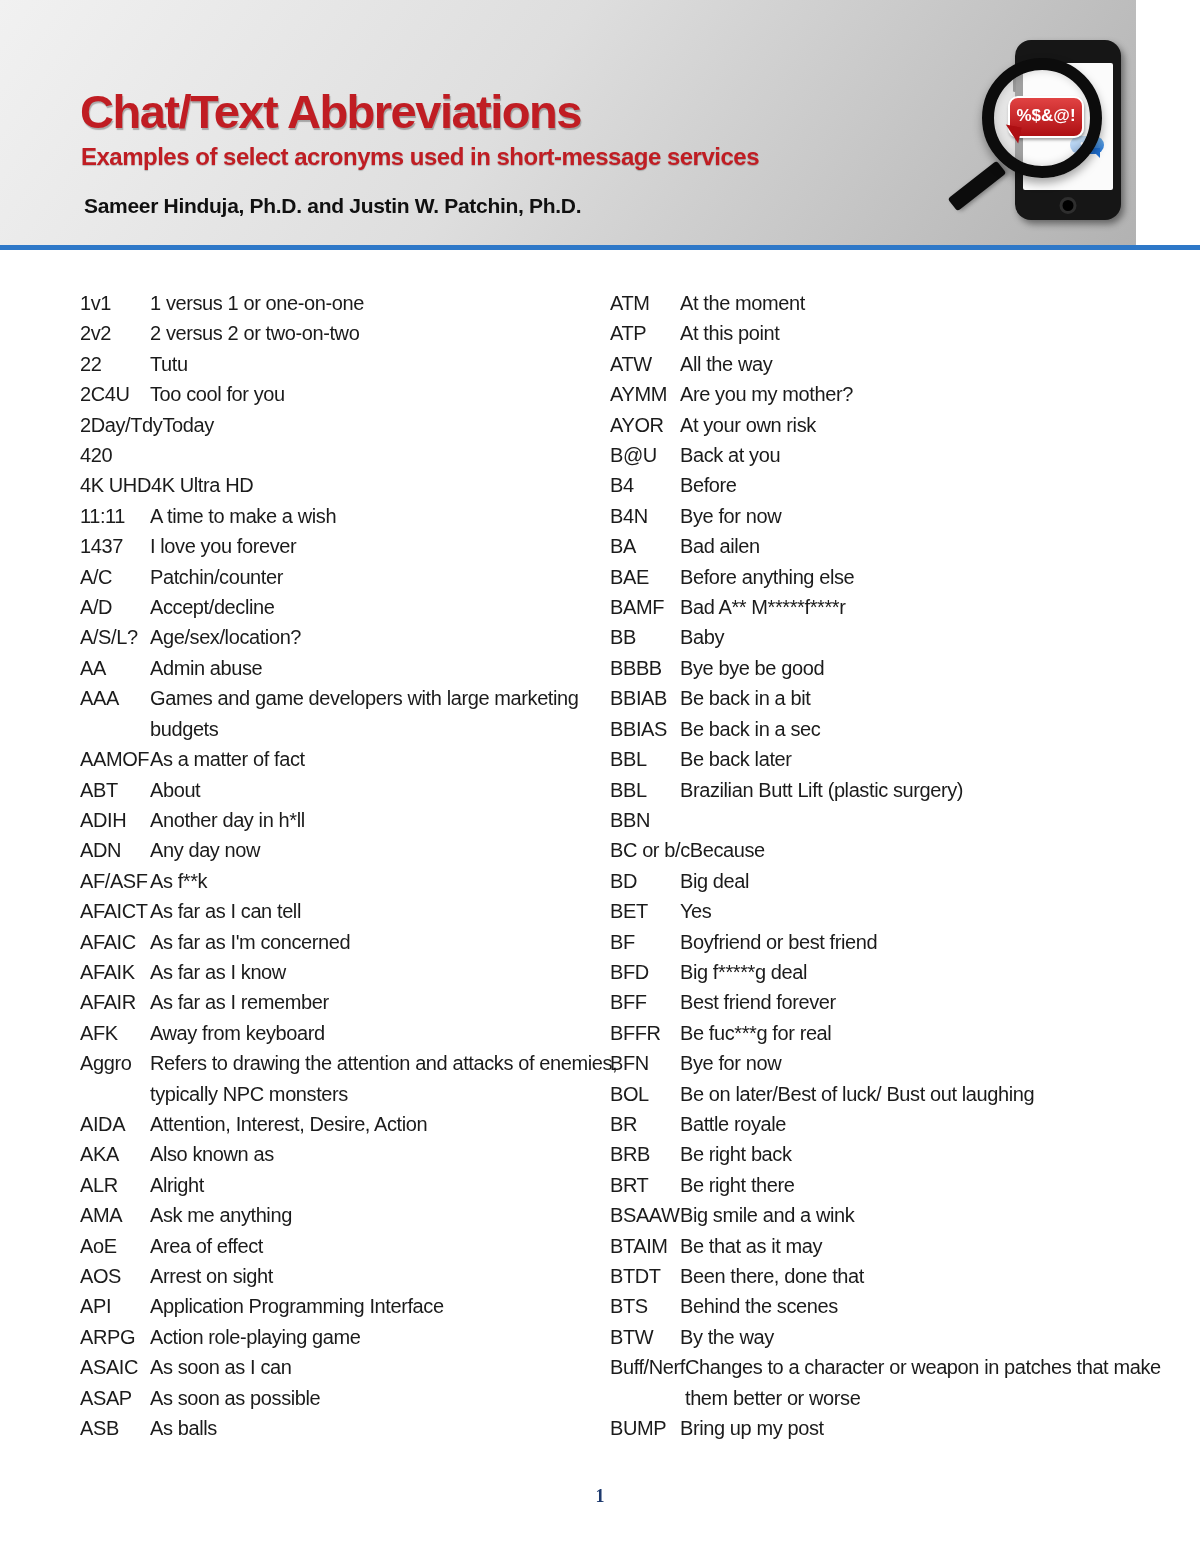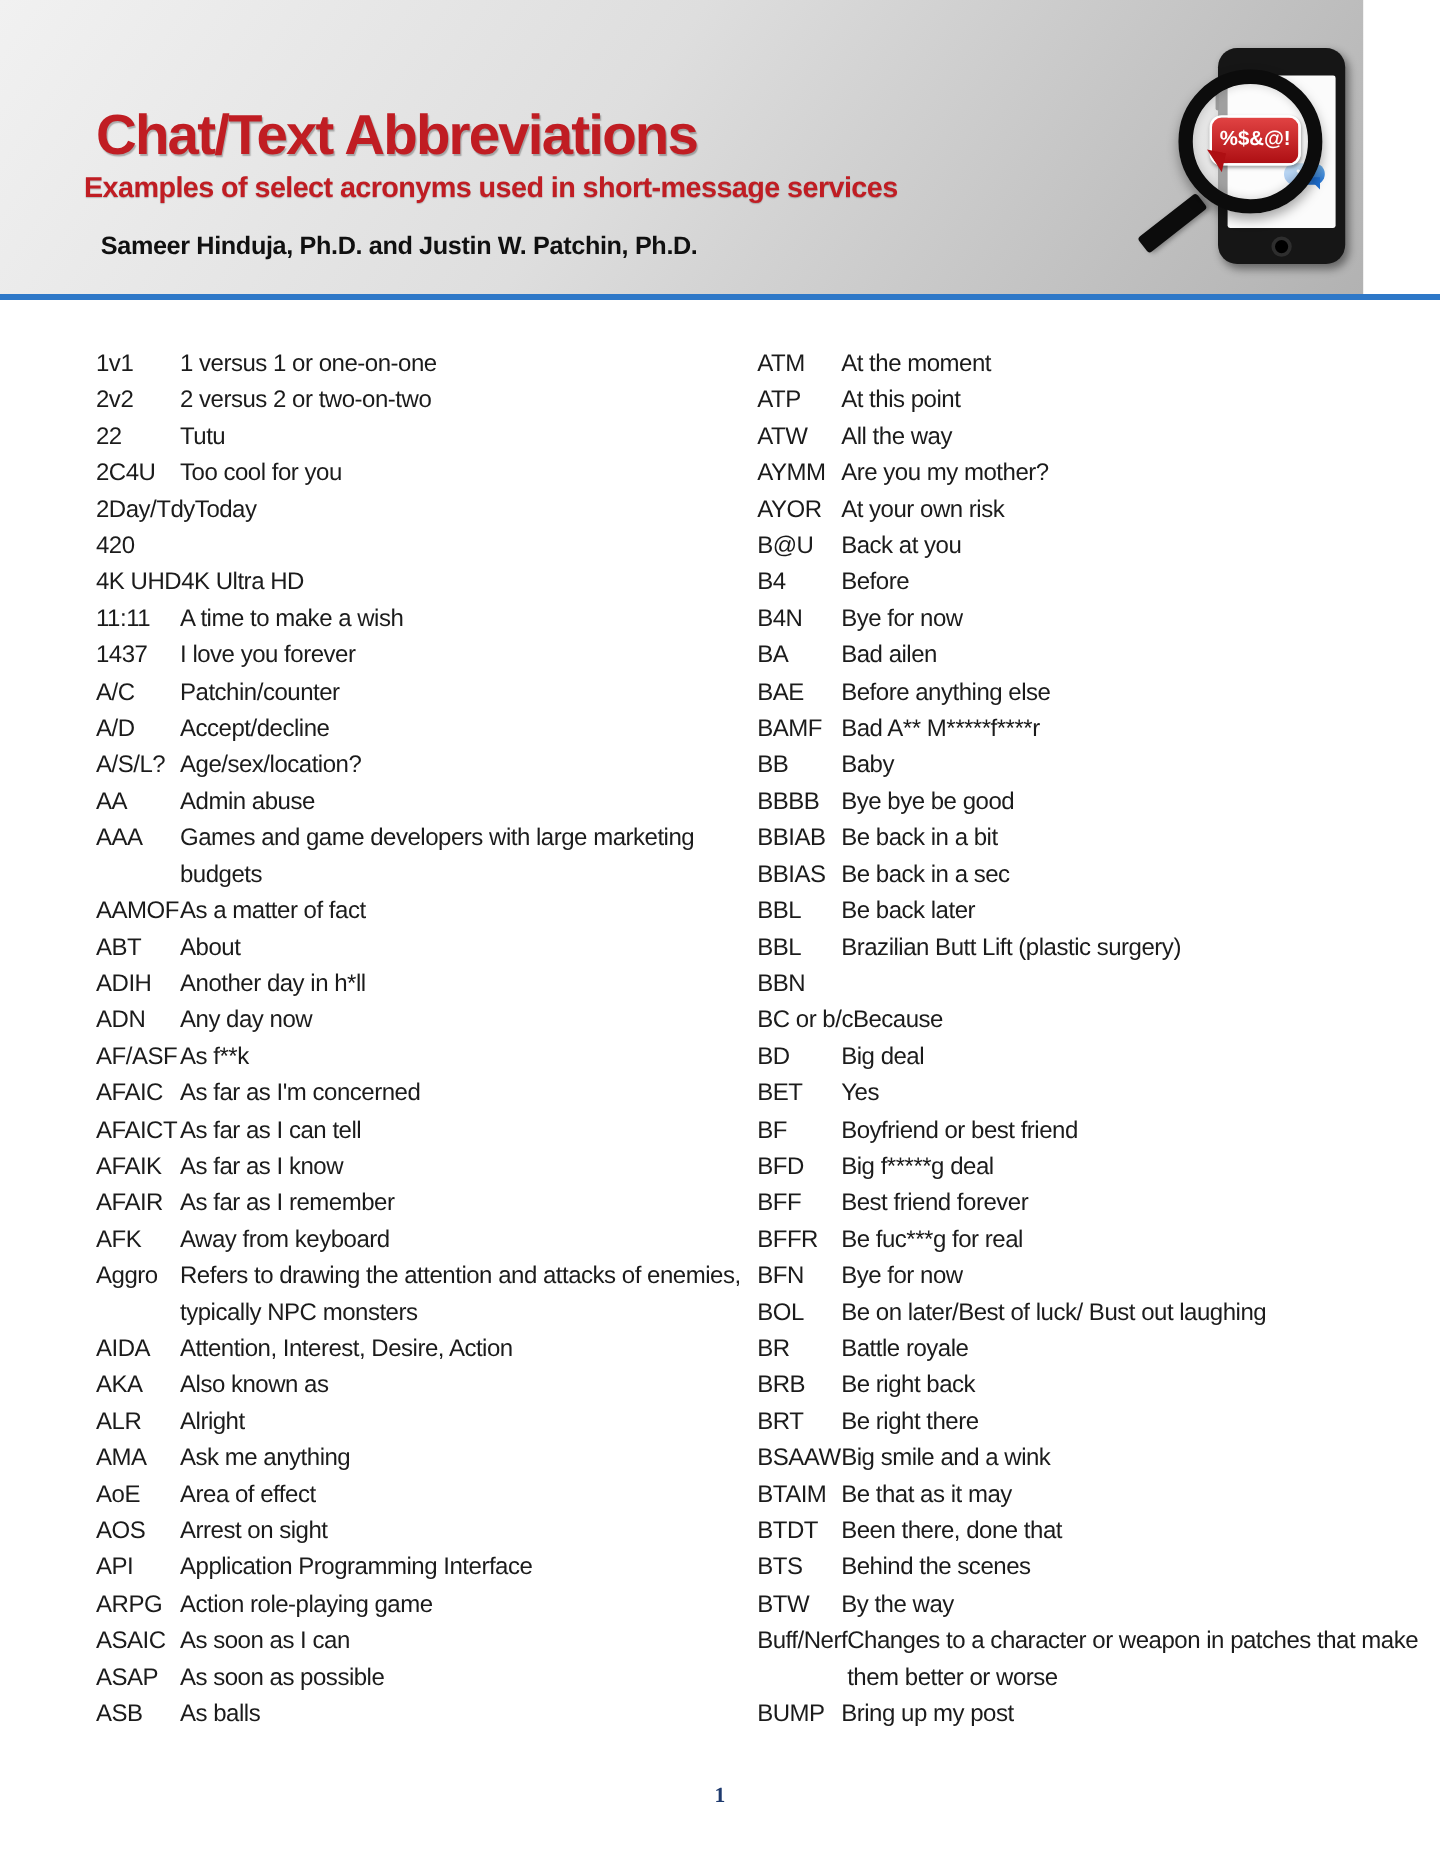--- a/index.html
+++ b/index.html
@@ -12,21 +12,21 @@
     position:absolute;left:0;top:0;width:1136px;height:245px;
     background:linear-gradient(125deg,#f1f1f1 0%,#dedede 45%,#b2b2b2 100%);
   }
   .hdr-divider{position:absolute;left:0;top:245px;width:1200px;height:5px;}
   .title{
     position:absolute;left:80px;top:84px;margin:0;
     font-size:47px;font-weight:bold;letter-spacing:-1.5px;
     text-shadow:1px 2px 1px rgba(0,0,0,0.28);
   }
   .subtitle{
-    position:absolute;left:70px;top:143px;margin:0;
+    position:absolute;left:81px;top:143px;margin:0;
     font-size:24px;font-weight:bold;letter-spacing:-0.5px;
     text-shadow:0 1px 1px rgba(0,0,0,0.22);
   }
   .authors{
     position:absolute;left:84px;top:194px;margin:0;
     font-size:21px;font-weight:bold;color:#101010;letter-spacing:-0.3px;
   }
   
   .graphic{position:absolute;left:930px;top:0;width:270px;height:245px;}
   .phone{
@@ -75,21 +75,21 @@
     transform:rotate(12deg);
   }
   .handle{
     position:absolute;left:16px;top:178px;width:62px;height:16px;
     background:#0c0c0c;border-radius:3px;transform:rotate(-38deg);
     box-shadow:2px 2px 4px rgba(0,0,0,0.35);z-index:2;
   }
   
   .col{position:absolute;top:288px;font-size:20px;letter-spacing:-0.4px;line-height:30.4px;color:#1b1b1b;}
   .col-left{left:80px;width:540px;}
-  .col-right{left:610px;width:560px;margin-left:21px;}
+  .col-right{left:610px;width:560px;}
   .row{display:flex;align-items:flex-start;}
   .abbr{flex:0 0 70px;white-space:nowrap;}
   .def{flex:1;}
   
   .pagenum{
     position:absolute;left:0;top:1486px;width:1200px;text-align:center;
     font-family:"Liberation Serif", serif;font-weight:bold;font-size:18px;
   }
 </style>
 </head>
@@ -188,26 +188,26 @@
       </div>
       <div class="row">
         <span class="abbr">ADN</span>
         <span class="def">Any day now</span>
       </div>
       <div class="row">
         <span class="abbr">AF/ASF</span>
         <span class="def">As f**k</span>
       </div>
       <div class="row">
+        <span class="abbr">AFAICT</span>
+        <span class="def">As far as I can tell</span>
+      </div>
+      <div class="row">
         <span class="abbr">AFAIC</span>
         <span class="def">As far as I'm concerned</span>
-      </div>
-      <div class="row">
-        <span class="abbr">AFAICT</span>
-        <span class="def">As far as I can tell</span>
       </div>
       <div class="row">
         <span class="abbr">AFAIK</span>
         <span class="def">As far as I know</span>
       </div>
       <div class="row">
         <span class="abbr">AFAIR</span>
         <span class="def">As far as I remember</span>
       </div>
       <div class="row">

